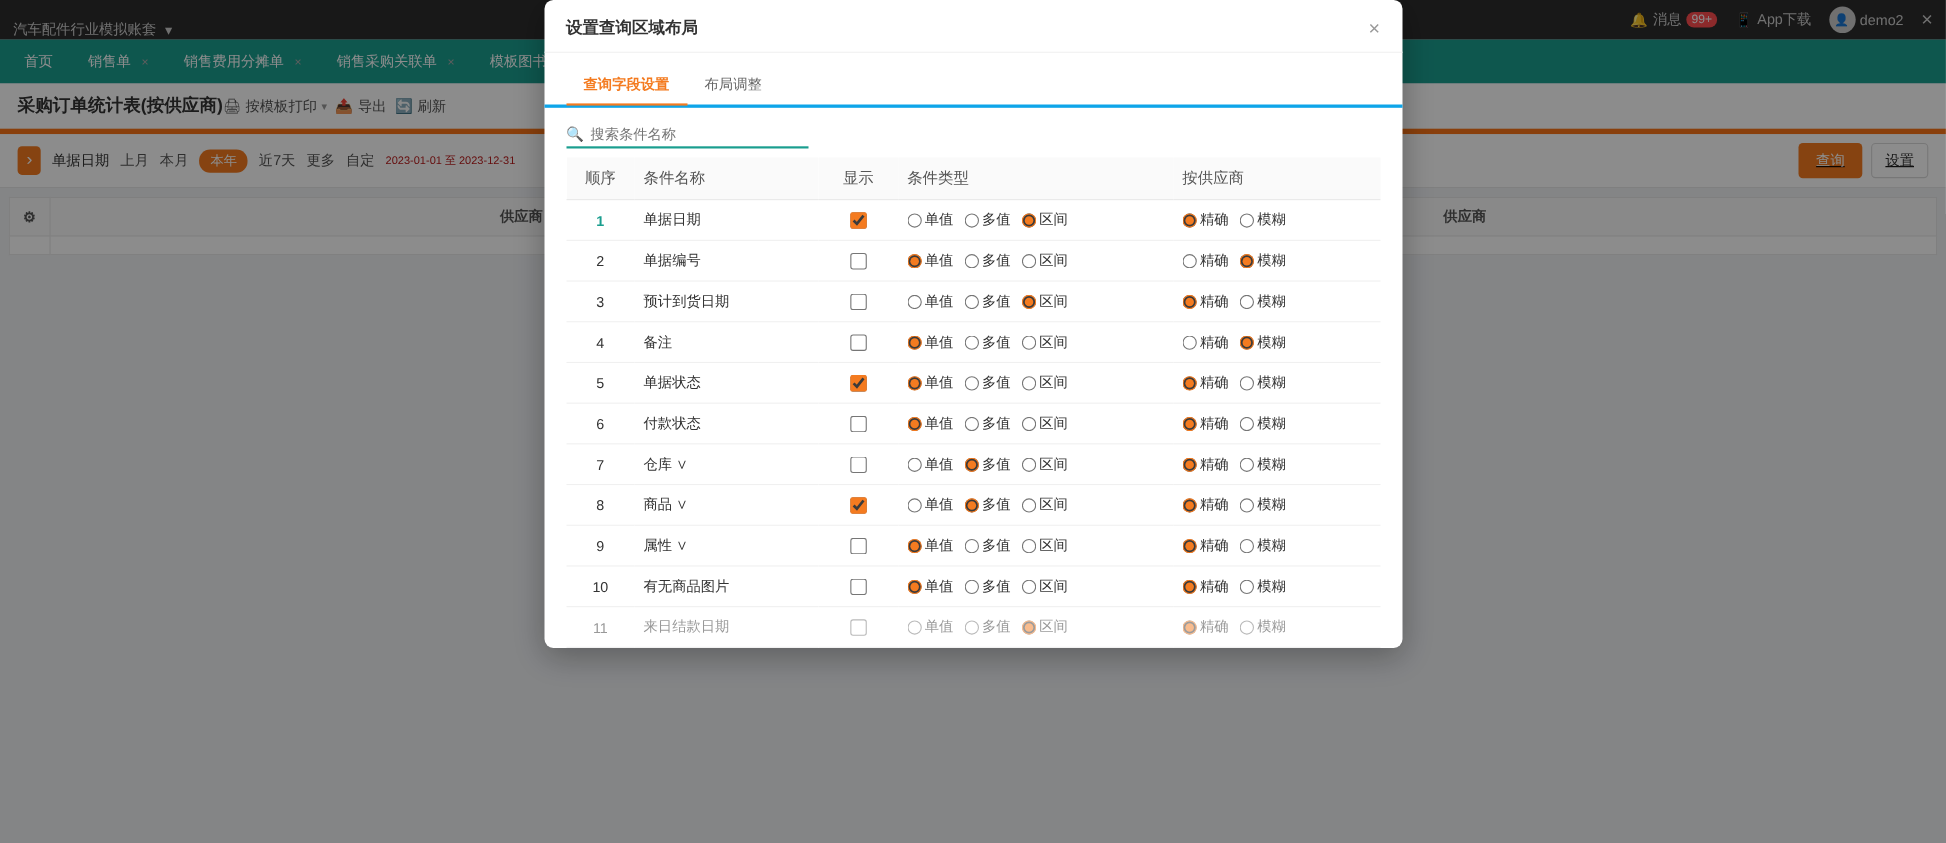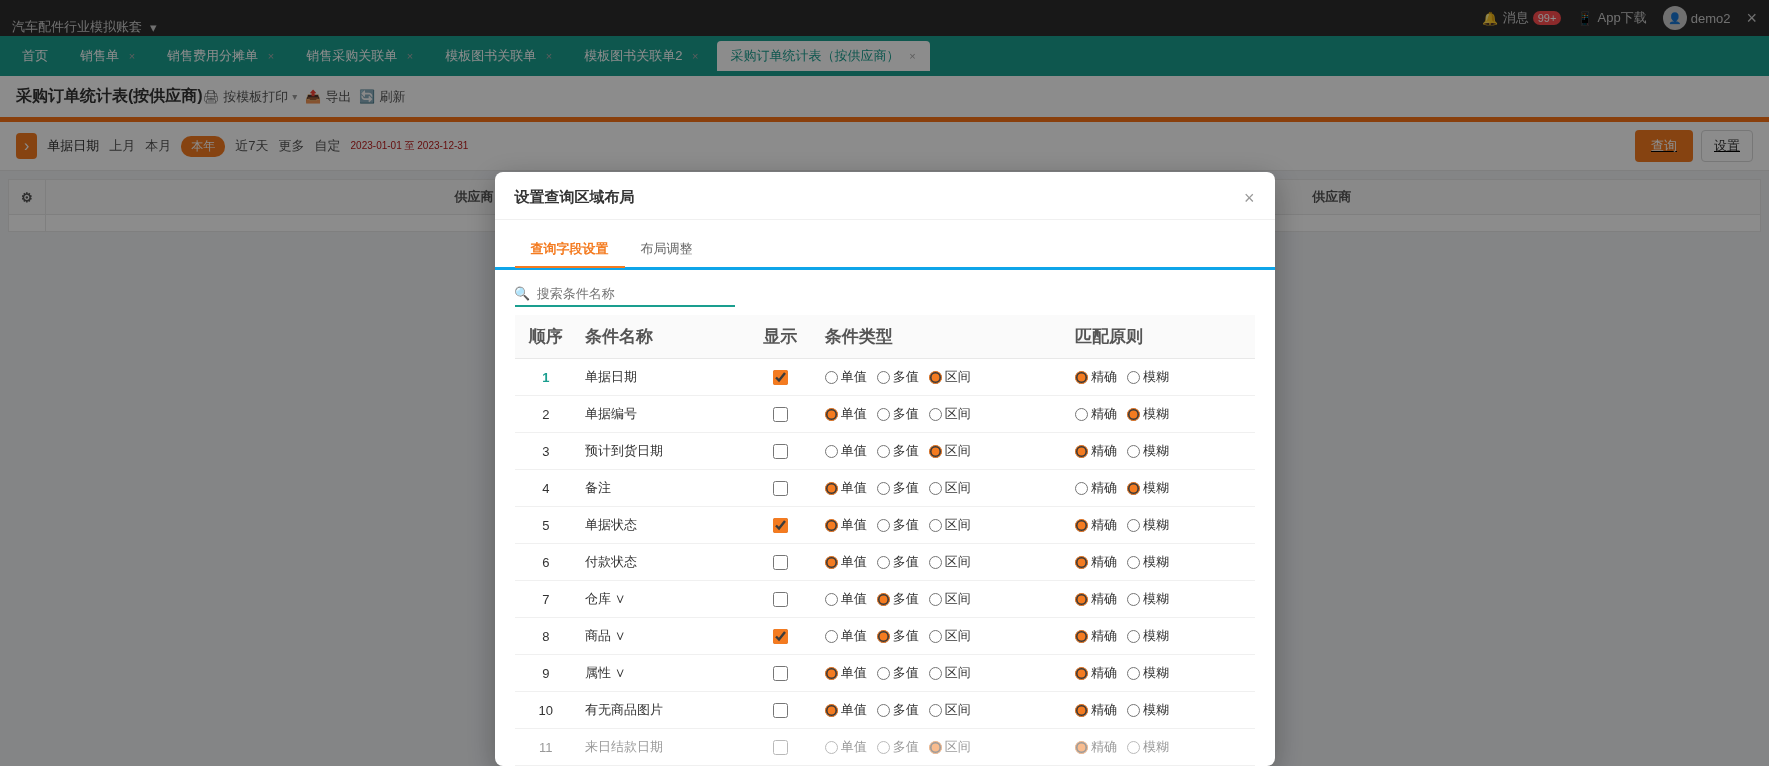--- a/index.html
+++ b/index.html
@@ -73,21 +73,21 @@
     }
 
     
     .overlay {
       position: fixed;
       top: 0; left: 0;
       width: 100%; height: 100%;
       background: rgba(0,0,0,0.45);
       z-index: 100;
       display: flex;
-      align-items: flex-end;
+      align-items: flex-start;
       justify-content: center;
     }
 
     .modal {
       background: #fff;
       border-radius: 8px;
       width: 780px;
       max-height: 680px;
       display: flex;
       flex-direction: column;
@@ -173,23 +173,23 @@
     .modal-table {
       width: 100%;
       border-collapse: collapse;
     }
 
     .modal-table thead th {
       background: #fafafa;
       border-bottom: 1px solid #e8e8e8;
       padding: 10px 8px;
       text-align: left;
-      font-size: 17px;
+      font-size: 14px;
       color: #555;
-      font-weight: bold;
+      font-weight: normal;
       position: sticky;
       top: 0;
       z-index: 1;
     }
 
     .modal-table thead th:first-child { text-align: center; width: 60px; }
     .modal-table thead th:nth-child(2) { width: 160px; }
     .modal-table thead th:nth-child(3) { width: 70px; text-align: center; }
     .modal-table thead th:nth-child(4) { width: 240px; }
     .modal-table thead th:nth-child(5) { width: 180px; }
@@ -428,21 +428,21 @@
     </div>
 
     <div class="modal-body">
       <table class="modal-table">
         <thead>
           <tr>
             <th>顺序</th>
             <th>条件名称</th>
             <th>显示</th>
             <th>条件类型</th>
-            <th>匹配原则</th>
+            <th>按供应商</th>
           </tr>
         </thead>
         <tbody id="modal-rows">
         <tr>
               <td style="color: rgb(26, 158, 143); font-weight: bold;">1</td>
               <td>单据日期</td>
               <td>
                 <div class="check-item">
                   <input type="checkbox" checked="" style="">
                 </div>

